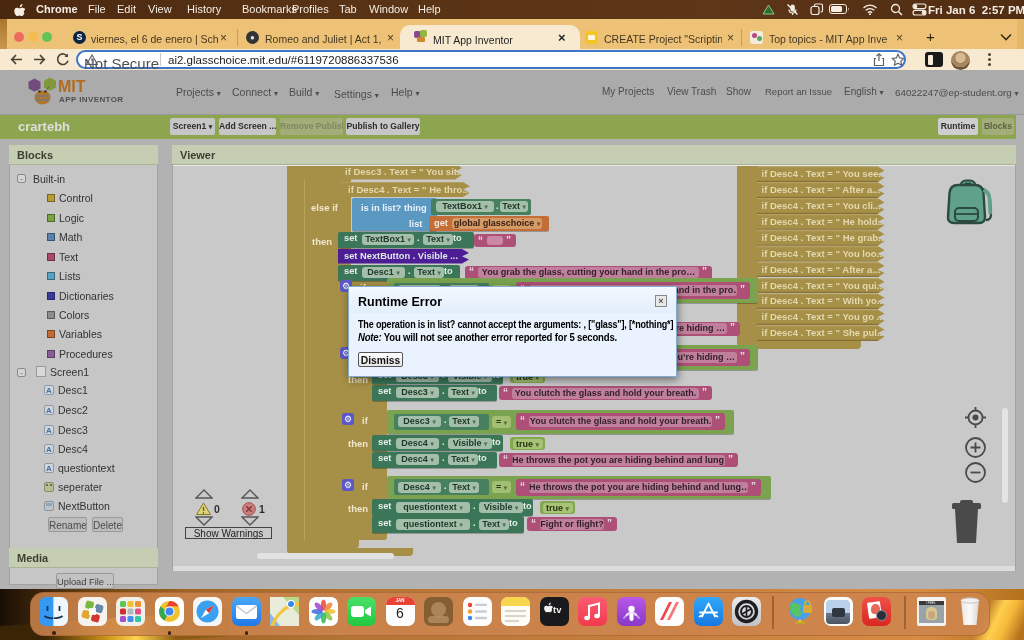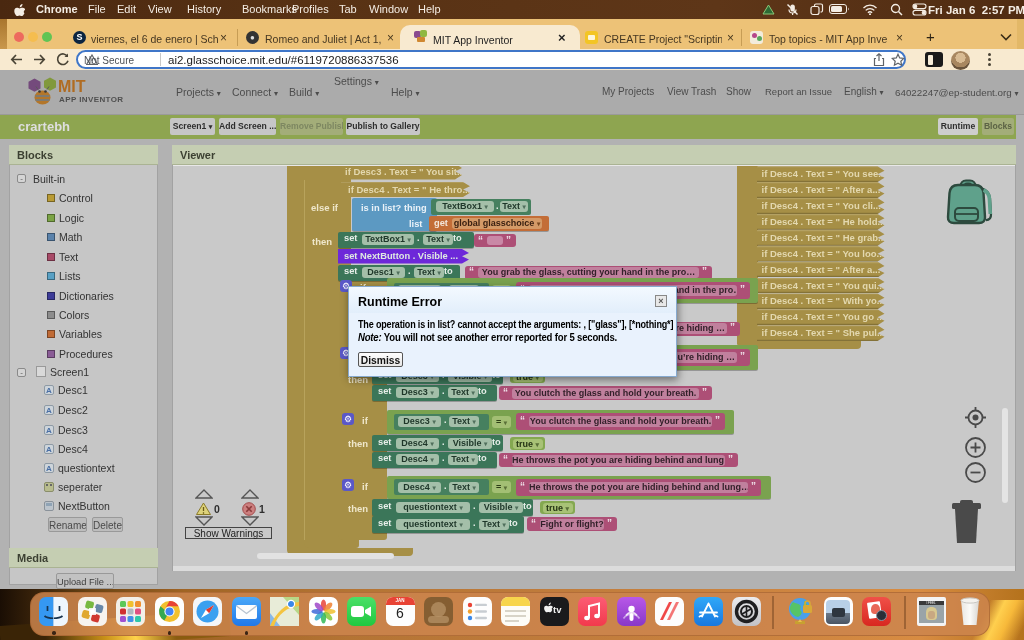--- a/index.html
+++ b/index.html
@@ -142,21 +142,21 @@
   </svg>
 <svg class="abs" style="left:55px;top:52px" width="15" height="15">
     <path d="M12.5 4.5A5.3 5.3 0 1 0 13 8.8" fill="none" stroke="#4a4436" stroke-width="1.6"></path>
     <path d="M13 1.5v3.5H9.5z" fill="#4a4436"></path>
   </svg>
 <div class="abs" style="left:76px;top:50px;width:830px;height:19px;background:#fff;border:2px solid #3f76c8;border-radius:10px"></div>
 <svg class="abs" style="left:86px;top:54px" width="12" height="11">
     <path d="M6 1 11.5 10.5H.5z" fill="none" stroke="#5f6368" stroke-width="1.2"></path>
     <path d="M6 4.2v3M6 8.4v1" stroke="#5f6368" stroke-width="1.2"></path>
   </svg>
-<div class="tx" style="left:84px;top:54.5px;font-size:10px;color:#4d5156">Not Secure</div>
+<div class="tx" style="left:84px;top:54.5px;font-size:15px;color:#4d5156">Not Secure</div>
 <div class="abs" style="left:160px;top:53px;width:1px;height:13px;background:#c8c8c8"></div>
 <div class="tx" style="left:168px;top:54px;font-size:11.5px;color:#1b1b1b">ai2.glasschoice.mit.edu/#6119720886337536</div>
 <svg class="abs" style="left:872px;top:52.5px" width="14" height="14">
     <g fill="none" stroke="#5f6368" stroke-width="1.2">
       <path d="M4 5.5H2.5v7h9v-7H10"></path>
       <path d="M7 1v7M4.5 3 7 .8 9.5 3"></path>
     </g>
   </svg>
 <svg class="abs" style="left:891px;top:52.5px" width="14" height="14">
     <path d="M7 1.2 8.7 4.9 12.8 5.4 9.8 8.2 10.6 12.2 7 10.2 3.4 12.2 4.2 8.2 1.2 5.4 5.3 4.9z" fill="none" stroke="#5f6368" stroke-width="1.2"></path>
@@ -179,21 +179,21 @@
 <rect x="8.5" y="22" width="14" height="2" fill="#7e7a70"></rect>
 <circle cx="12.5" cy="14.5" r="1.3" fill="#3a3a3a"></circle>
     <circle cx="18.5" cy="14.5" r="1.3" fill="#3a3a3a"></circle>
 <path d="M11 12.5 9 9.5M20 12.5 22 9.5" stroke="#5a5a5a" stroke-width="1" fill="none"></path>
 </svg>
 <div class="tx" style="left:58px;top:78px;font-size:16px;font-weight:bold;color:#b06c22">MIT</div>
 <div class="tx" style="left:59px;top:95px;font-size:8px;font-weight:bold;color:#4f4f4f;letter-spacing:.4px">APP INVENTOR</div>
 <div class="tx" style="left:176px;top:86px;font-size:10.5px;color:#4c4c4c">Projects <span style="font-size:8px">▾</span></div>
 <div class="tx" style="left:232px;top:86px;font-size:10.5px;color:#4c4c4c">Connect <span style="font-size:8px">▾</span></div>
 <div class="tx" style="left:289px;top:86px;font-size:10.5px;color:#4c4c4c">Build <span style="font-size:8px">▾</span></div>
-<div class="tx" style="left:334px;top:75px;font-size:10.5px;color:#4c4c4c">Settings <span style="font-size:8px">▾</span></div>
+<div class="tx" style="left:334px;top:88px;font-size:10.5px;color:#4c4c4c">Settings <span style="font-size:8px">▾</span></div>
 <div class="tx" style="left:391px;top:86px;font-size:10.5px;color:#4c4c4c">Help <span style="font-size:8px">▾</span></div>
 <div class="tx" style="left:602px;top:86px;font-size:10px;color:#4c4c4c">My Projects</div>
 <div class="tx" style="left:667px;top:86px;font-size:10px;color:#4c4c4c">View Trash</div>
 <div class="tx" style="left:726px;top:86px;font-size:10px;color:#4c4c4c">Show</div>
 <div class="tx" style="left:765px;top:86px;font-size:9.5px;color:#4c4c4c">Report an Issue</div>
 <div class="tx" style="left:844px;top:86px;font-size:10px;color:#4c4c4c">English <span style="font-size:8px">▾</span></div>
 <div class="tx" style="left:895px;top:87px;font-size:9.8px;color:#4c4c4c">64022247@ep-student.org <span style="font-size:8px">▾</span></div>
 
 <div class="abs" style="left:0;top:115px;width:1016px;height:24px;background:#8ea550"></div>
 <div class="tx" style="left:18px;top:119px;font-size:13px;font-weight:bold;color:#dedede">crartebh</div>
@@ -295,21 +295,21 @@
 <div class="setb" style="left:338px;top:231.5px;width:136px;height:16.5px"></div>
 <div class="wt" style="position:absolute;left:344px;top:233.25px">set</div>
 <div class="fld" style="left:362px;top:234.25px;width:52px">TextBox1 <i>▾</i></div>
 <div class="wt" style="position:absolute;left:417px;top:233.25px">.</div>
 <div class="fld" style="left:423px;top:234.25px;width:30px">Text <i>▾</i></div>
 <div class="wt" style="position:absolute;left:453px;top:233.25px">to</div>
 <div class="mag" style="left:474px;top:233.5px;width:42px;height:13px"></div>
 <div class="q" style="left:478px;top:236px">“</div>
 <div class="abs" style="left:487px;top:236px;width:16px;height:8.5px;background:#c988a6;border-radius:3px"></div>
 <div class="q" style="left:506px;top:236px">”</div>
-<div class="zig" style="position:absolute;left:338px;top:249px;width:131px;height:14.5px;background:#6d28d9;color:#dfe9e2;font-size:9.3px;font-weight:bold;line-height:14.5px;padding-left:6px;white-space:nowrap">set NextButton . Visible ...</div>
+<div class="zig" style="position:absolute;left:338px;top:249px;width:131px;height:14.5px;background:#4c1d95;color:#dfe9e2;font-size:9.3px;font-weight:bold;line-height:14.5px;padding-left:6px;white-space:nowrap">set NextButton . Visible ...</div>
 <div class="setb" style="left:338px;top:264.5px;width:122px;height:16px"></div>
 <div class="wt" style="position:absolute;left:344px;top:266.0px">set</div>
 <div class="fld" style="left:362px;top:267.0px;width:43px">Desc1 <i>▾</i></div>
 <div class="wt" style="position:absolute;left:408px;top:266.0px">.</div>
 <div class="fld" style="left:414px;top:267.0px;width:30px">Text <i>▾</i></div>
 <div class="wt" style="position:absolute;left:444px;top:266.0px">to</div>
 <div class="mag" style="left:465px;top:265.5px;width:247px;height:14px"></div>
 <div class="q" style="left:469px;top:267.0px">“</div>
 <div class="mfl" style="left:478px;top:267.0px;width:221px"> You grab the glass, cutting your hand in the pro…</div>
 <div class="q" style="left:702px;top:267.0px">”</div>

